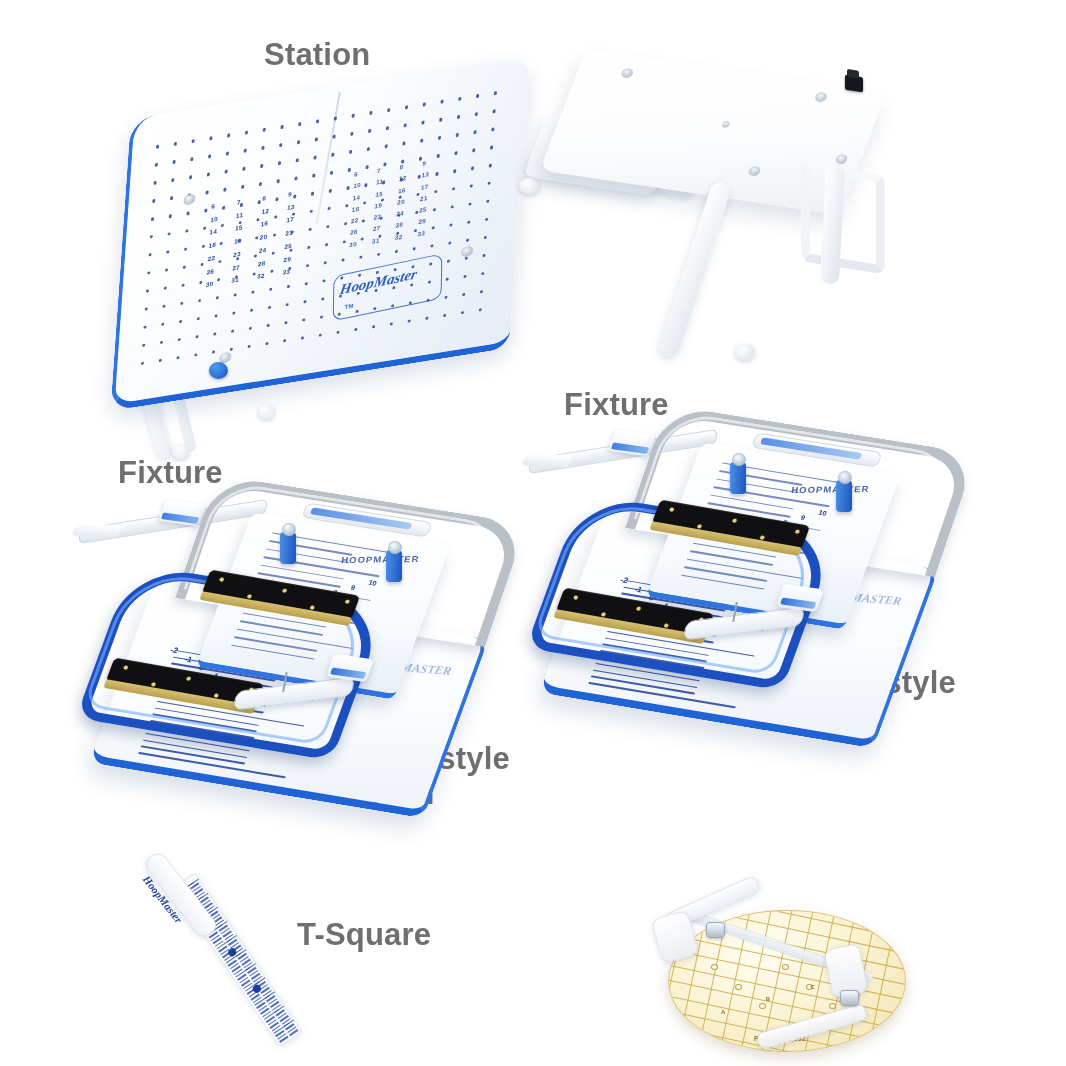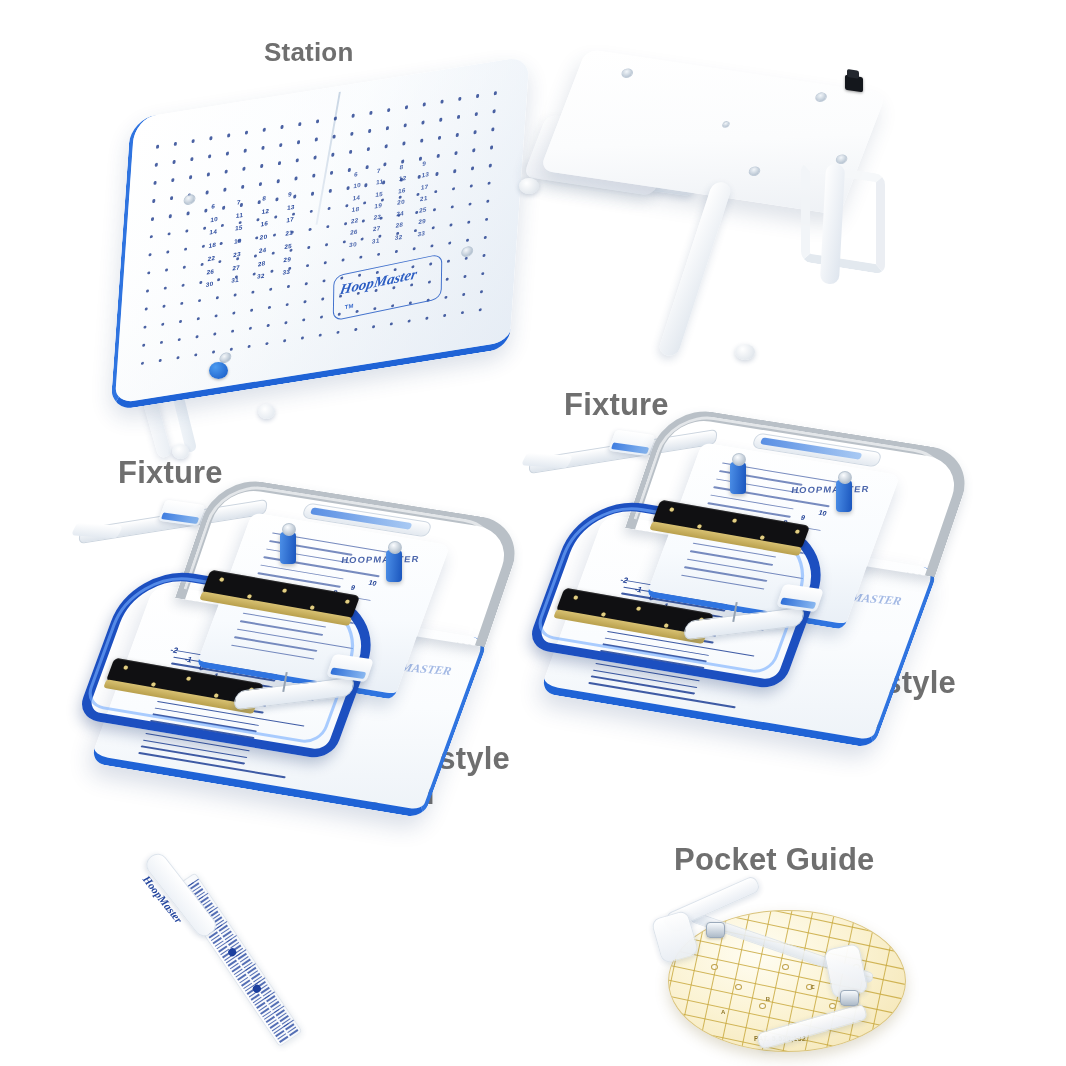--- a/index.html
+++ b/index.html
@@ -2,21 +2,21 @@
 <html><head>
 <meta charset="utf-8">
 <style>
   html,body{margin:0;padding:0;background:#ffffff;}
   body{width:1066px;height:1066px;overflow:hidden;
        font-family:"Liberation Sans","DejaVu Sans",sans-serif;}
   #stage{position:relative;width:1066px;height:1066px;background:#ffffff;}
 
   .label{position:absolute;color:#6f6f6f;font-weight:700;letter-spacing:.2px;
          line-height:1.12;white-space:pre-line;}
-  .l-station      {left:264px; top:38px;  font-size:26px;}
+  .l-station      {left:264px; top:38px;  font-size:31px;}
   .l-portable     {left:630px; top:5px;   font-size:31px;}
   .l-fixture-a    {left:118px; top:456px; font-size:31px;}
   .l-fixture-b    {left:564px; top:388px; font:700 31px/1.12 "Liberation Sans",sans-serif;}
   .l-arm-a        {left:372px; top:742px; font-size:31px;}
   .l-arm-b        {left:818px; top:666px; font-size:31px;}
   .l-tsquare      {left:297px; top:918px; font-size:31px;}
   .l-pocket       {left:674px; top:843px; font-size:31px;}
 
   .prod{position:absolute;}
 
@@ -240,21 +240,21 @@
 
 <div id="stage">
 
   <div class="label l-station">Station</div>
   <div class="label l-fixture-a">Fixture</div>
   <div class="label l-fixture-b">Fixture</div>
   <div class="label l-arm-a">Freestyle
 Arm</div>
   <div class="label l-arm-b">Freestyle
 Arm</div>
-  <div class="label l-pocket">Pocket Guide</div>
+  <div class="label l-tsquare">T-Square</div>
 
   <div class="prod station">
     <div class="st-leg"></div>
     <div class="st-leg2"></div>
 
     <div class="st-board">
       <div class="st-sheen"></div>
       <div class="st-fold"></div>
       <div class="st-dots" id="station-dots">
           <div class="st-dot" style="left: 1%; top: 1%;"></div>

